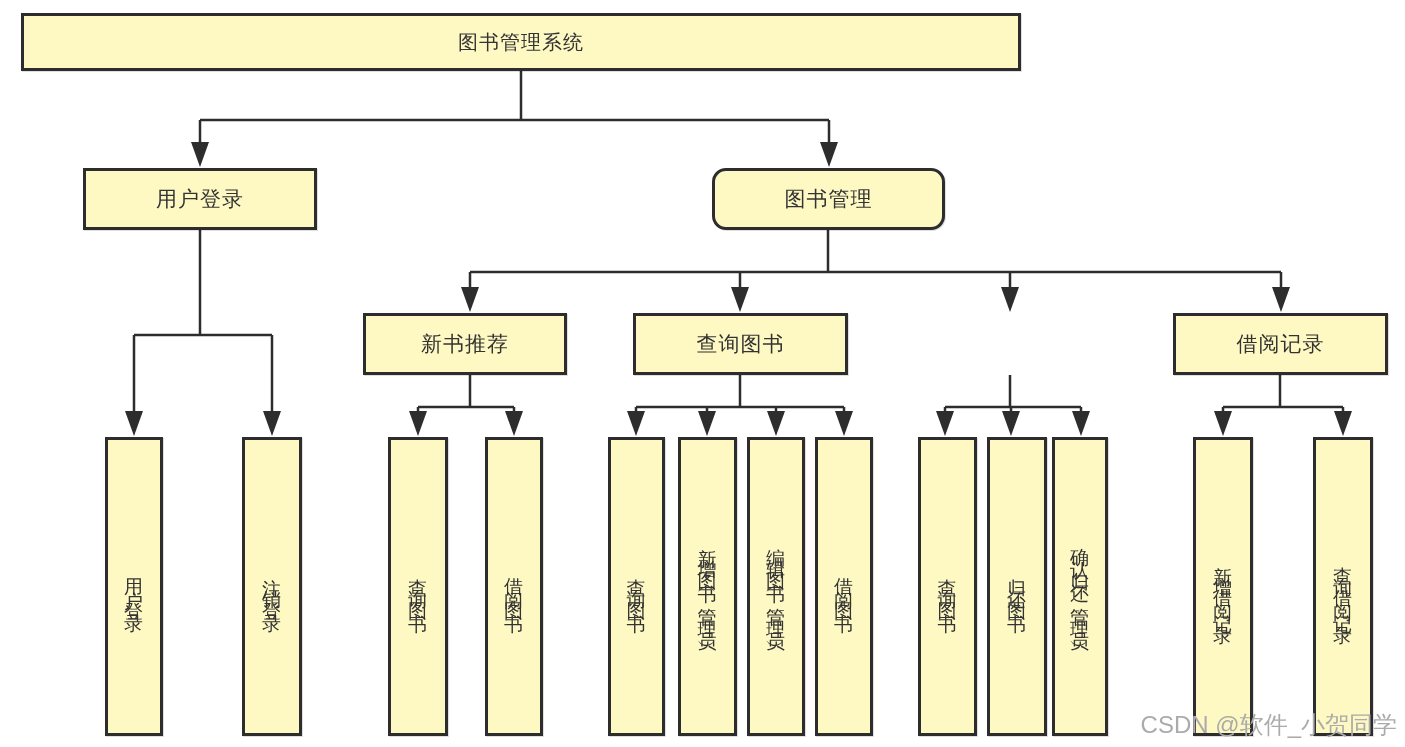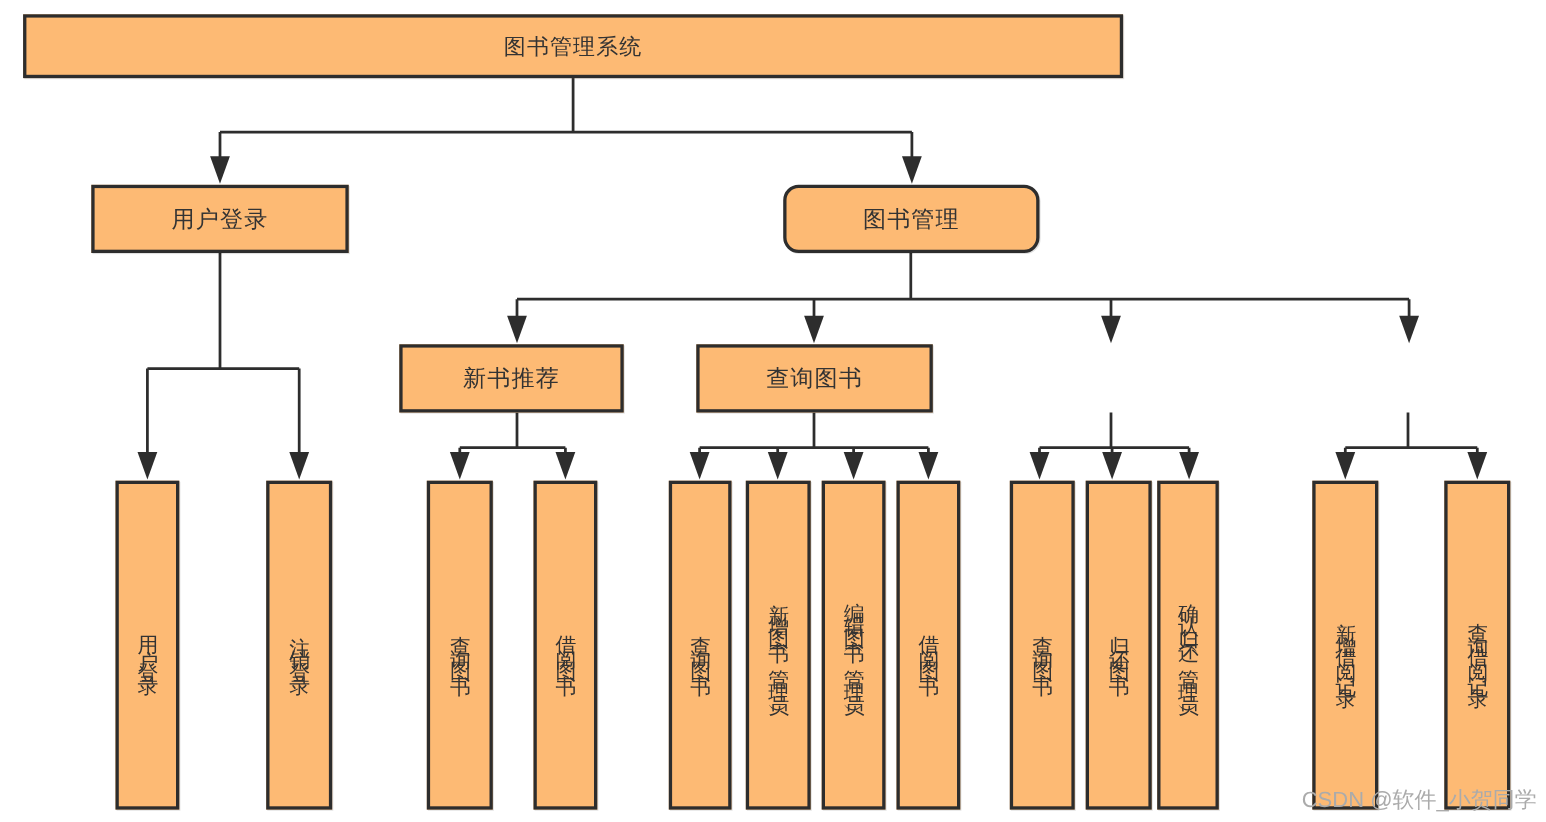--- a/index.html
+++ b/index.html
@@ -18,21 +18,21 @@
   .connector-layer {
     position: absolute;
     left: 0; top: 0;
     width: 1405px;
     height: 747px;
   }
   .node {
     position: absolute;
     box-sizing: border-box;
     border: 3px solid #2d2d2d;
-    background: #fdba74;
+    background: #fef9c3;
     color: #333333;
     display: flex;
     align-items: center;
     justify-content: center;
     box-shadow: 1px 1px 0 rgba(0,0,0,0.12);
   }
   .hnode {
     font-size: 21px;
     letter-spacing: 1px;
     white-space: nowrap;
@@ -44,21 +44,21 @@
     writing-mode: vertical-rl;
     text-orientation: mixed;
     font-size: 19px;
     letter-spacing: 12px;
     line-height: 1;
   }
   .watermark {
     position: absolute;
     right: 8px;
     bottom: 6px;
-    font-size: 20px;
+    font-size: 24px;
     color: #ababab;
     white-space: nowrap;
   }
   svg path {
     stroke: #2d2d2d;
     stroke-width: 2.5;
     fill: none;
   }
   svg polygon {
     fill: #2d2d2d;
@@ -113,20 +113,21 @@
     </g>
   </svg>
 
   <div class="node hnode root-node" style="left:21px; top:13px; width:1000px; height:58px;">图书管理系统</div>
 
   <div class="node hnode" style="left:83px; top:168px; width:234px; height:62px;">用户登录</div>
   <div class="node hnode" style="left:712px; top:168px; width:233px; height:62px;border-radius:14px;">图书管理</div>
 
   <div class="node hnode" style="left:363px; top:313px; width:204px; height:62px;">新书推荐</div>
   <div class="node hnode" style="left:633px; top:313px; width:215px; height:62px;">查询图书</div>
+  <div class="node hnode" style="left:1173px; top:313px; width:215px; height:62px;">借阅记录</div>
 
   <div class="node vnode" style="left:105px; top:437px; width:58px; height:299px;">用户登录</div>
   <div class="node vnode" style="left:242px; top:437px; width:60px; height:299px;">注销登录</div>
 
   <div class="node vnode" style="left:388px; top:437px; width:60px; height:299px;">查询图书</div>
   <div class="node vnode" style="left:485px; top:437px; width:58px; height:299px;">借阅图书</div>
 
   <div class="node vnode" style="left:608px; top:437px; width:57px; height:299px;">查询图书</div>
   <div class="node vnode" style="left:678px; top:437px; width:59px; height:299px;">新增图书（管理员）</div>
   <div class="node vnode" style="left:747px; top:437px; width:58px; height:299px;">编辑图书（管理员）</div>

